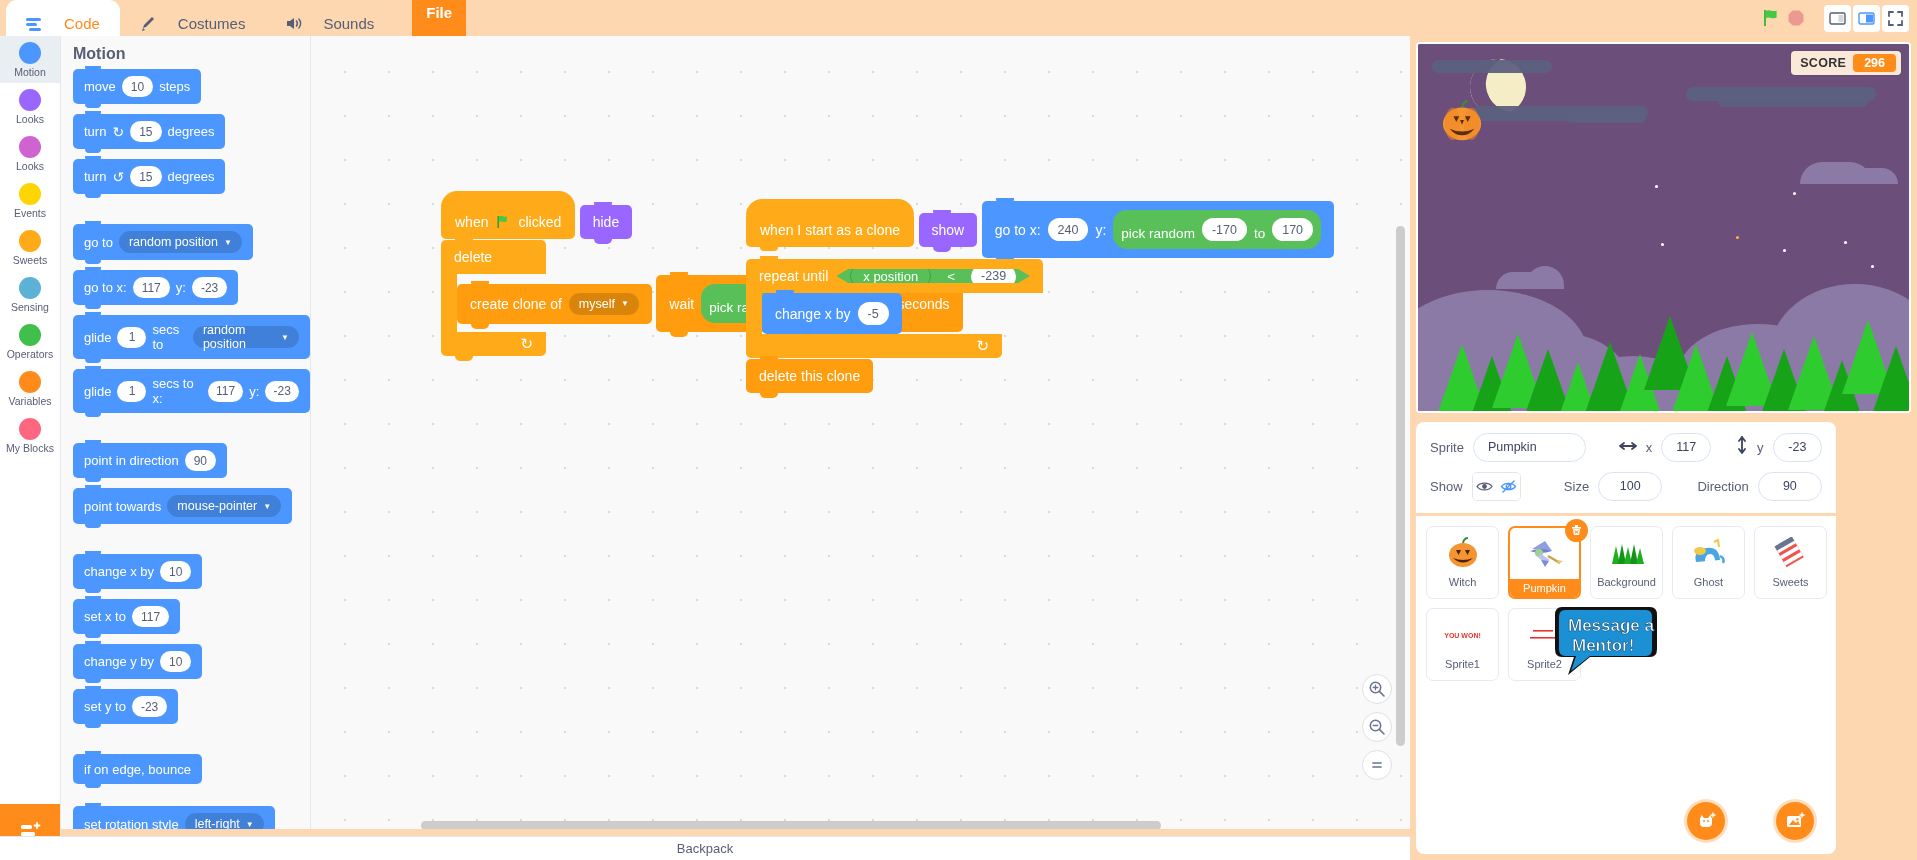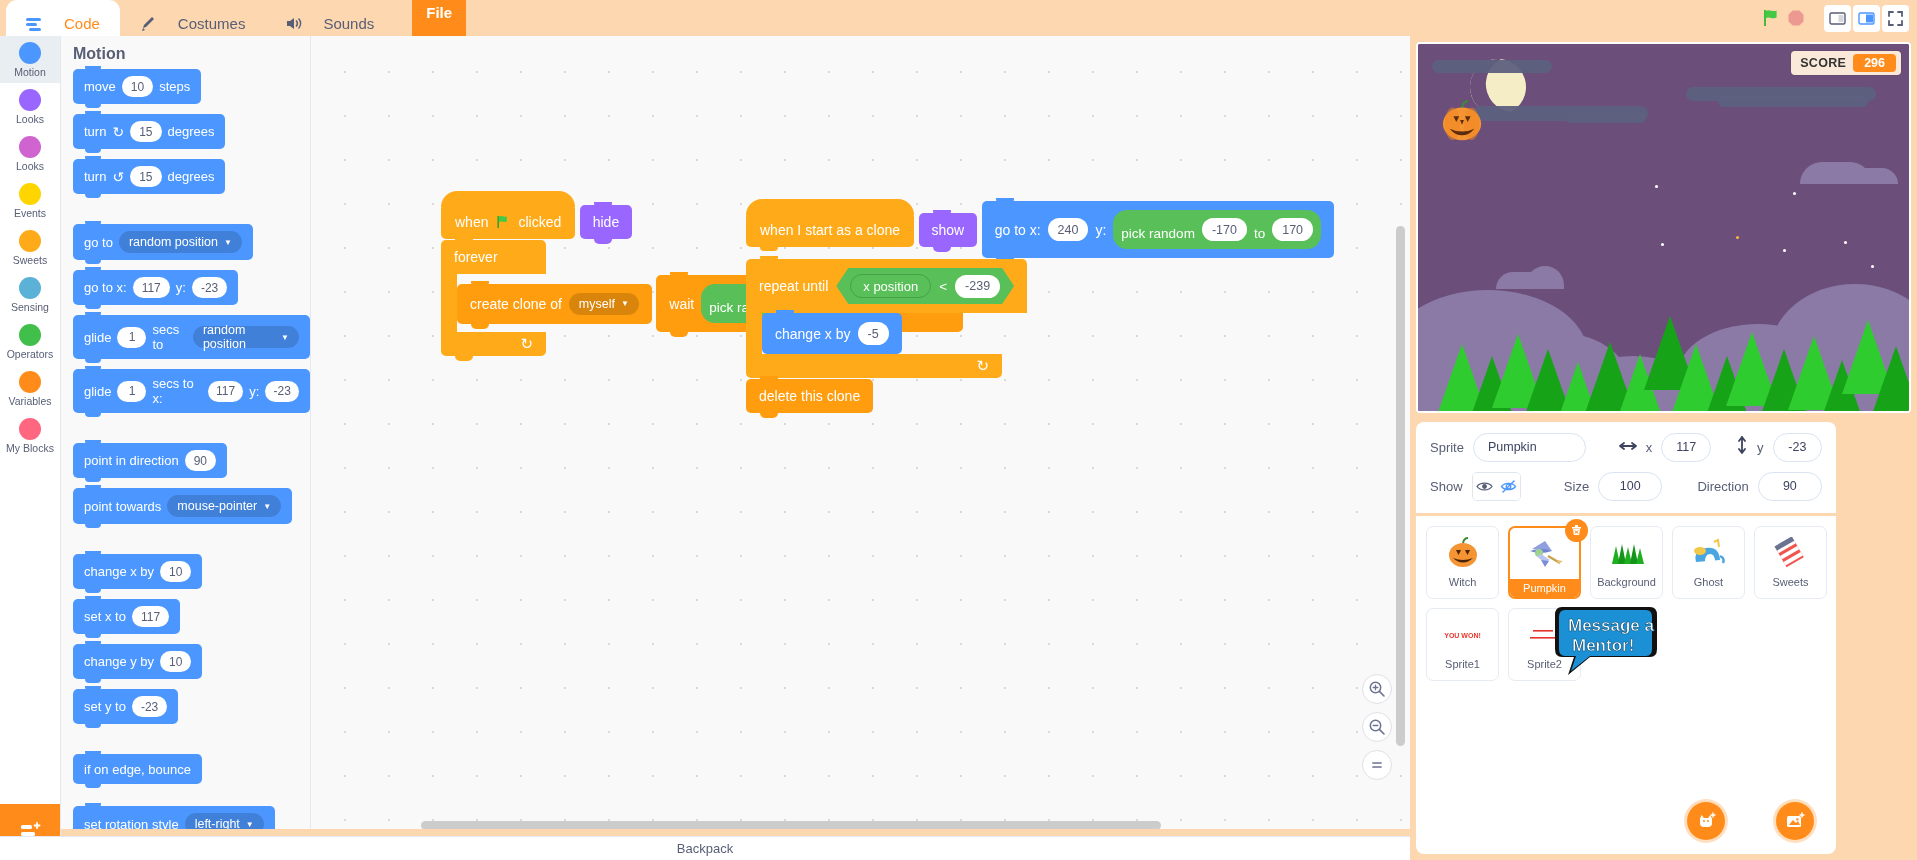--- a/index.html
+++ b/index.html
@@ -178,23 +178,23 @@
     background:#fff; color:#575e75; border-radius:12px; min-width:30px; height:23px;
     padding: 0 10px; display:inline-flex; align-items:center; justify-content:center;
     font-size:12.5px;
   }
   .rep {
     background:#59c059; border-radius:14px; padding:8px 8px;
     display:inline-flex; align-items:flex-end; gap:7px; color:#fff; font-size:13.5px;
   }
   .bool {
     background:#59c059; padding:4px 14px; display:inline-flex; align-items:center;
-    gap:8px; color:#fff; font-size:13.5px;
+    gap:16px; color:#fff; font-size:13.5px;
     clip-path: polygon(12px 0, calc(100% - 12px) 0, 100% 50%, calc(100% - 12px) 100%, 12px 100%, 0 50%);
-    height: 36px;
+    height: 14px;
   }
   .varoval {
     background:#59c059; border:1px solid #47a047; border-radius:14px;
     padding:0 12px; height:24px; display:inline-flex; align-items:center;
     color:#fff; font-size:13px;
   }
 
   
   .zoomctl { position:absolute; right: 18px; bottom: 56px; display:flex; flex-direction:column; gap:8px;}
   .zbtn {
@@ -584,21 +584,21 @@
         <span>clicked</span>
       </div>
 
       <div class="stack looks" style="margin-top:1px;">
         <span>hide</span>
       </div>
 
       
       <div class="cblock" style="margin-top:1px;">
         <div class="c-top" style="min-width:105px;">
-          <span>forever</span>
+          <span>delete</span>
         </div>
         <div class="c-body">
           <div class="c-left"></div>
           <div class="c-inner">
             <div class="stack control" style="background:#ff9d0f;">
               <span>create clone of</span>
               <span class="drop">
                 <span>myself</span>
                 <span class="caret">▼</span>
               </span>

